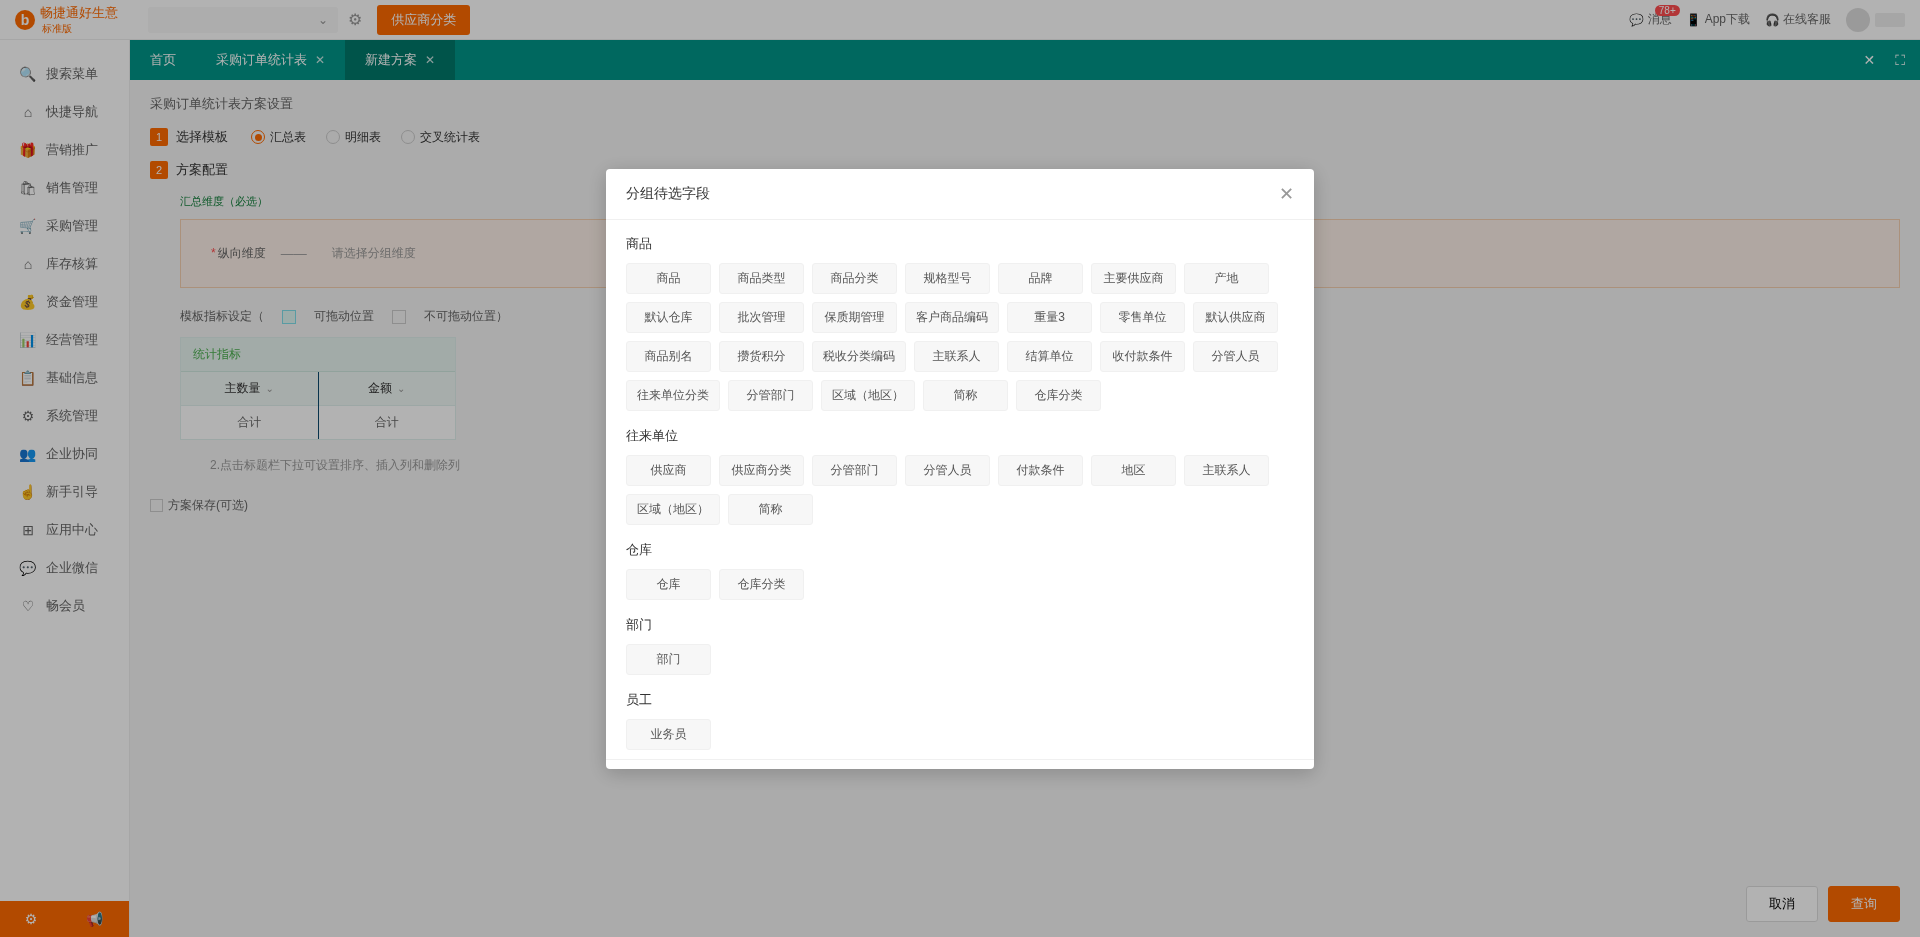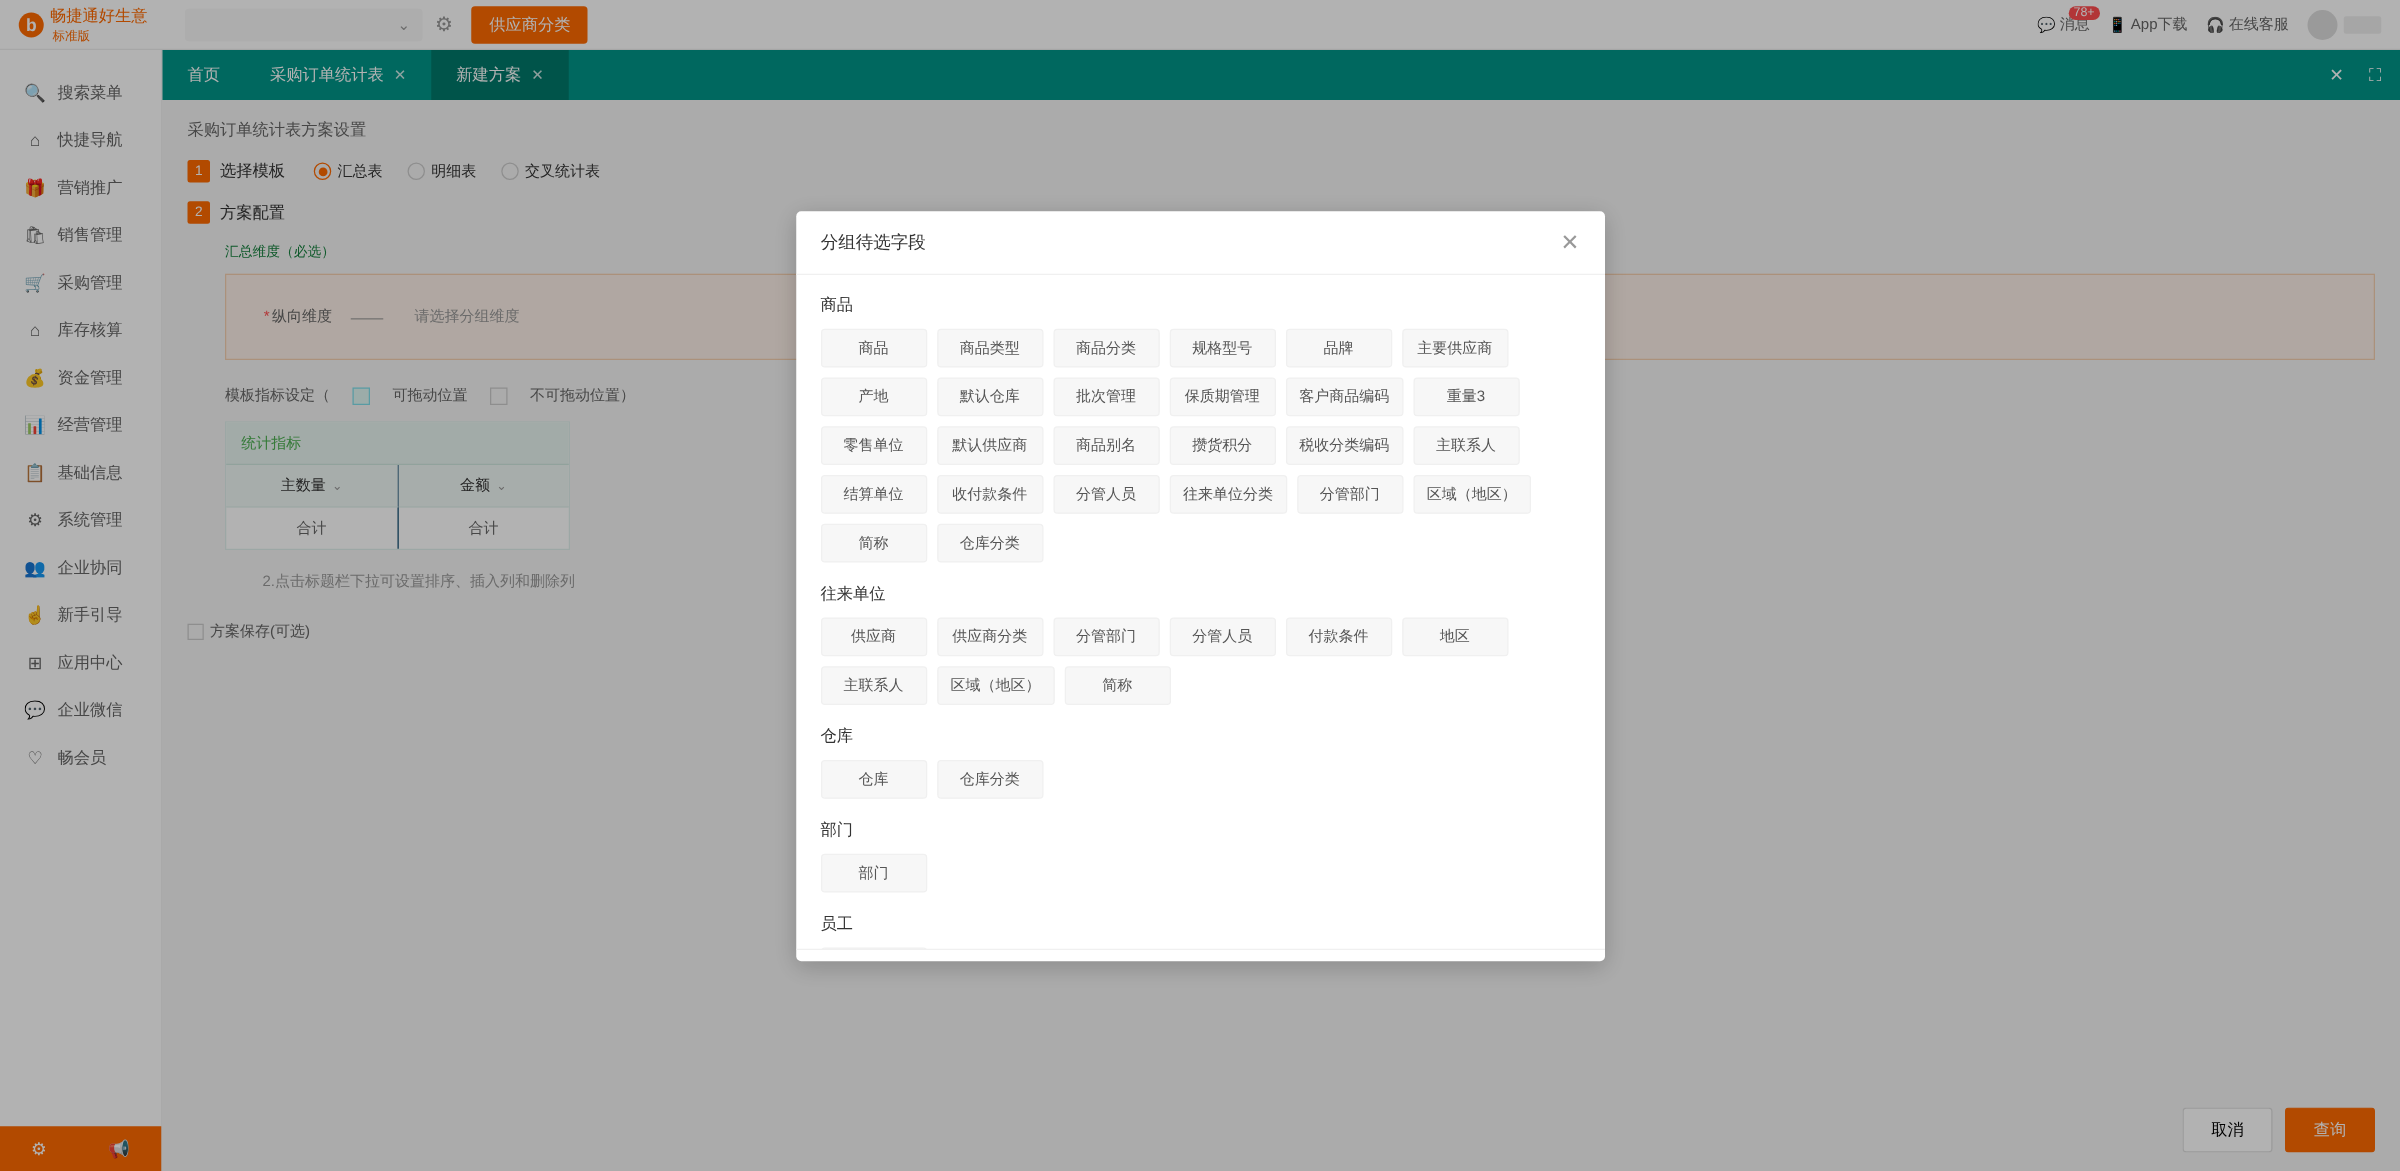--- a/index.html
+++ b/index.html
@@ -75,21 +75,21 @@
     .save-row { margin-top: 20px; display: flex; align-items: center; gap: 5px; font-size: 12px; color: #666; }
     .checkbox { width: 13px; height: 13px; border: 1px solid #ccc; }
     
     
     .bottom-bar { position: fixed; bottom: 15px; right: 20px; display: flex; gap: 10px; }
     .btn { padding: 8px 22px; border: 1px solid #ddd; background: #fff; border-radius: 3px; font-size: 13px; cursor: pointer; }
     .btn.primary { background: #ff6a00; color: #fff; border-color: #ff6a00; }
     
     
     .modal-overlay { position: fixed; inset: 0; background: rgba(0,0,0,0.3); display: flex; align-items: center; justify-content: center; z-index: 1000; }
-    .modal { background: #fff; width: 647px; max-height: 600px; border-radius: 4px; display: flex; flex-direction: column; box-shadow: 0 4px 20px rgba(0,0,0,0.2); }
+    .modal { background: #fff; width: 708px; max-height: 600px; border-radius: 4px; display: flex; flex-direction: column; box-shadow: 0 4px 20px rgba(0,0,0,0.2); }
     .modal-header { padding: 14px 20px; display: flex; justify-content: space-between; align-items: center; border-bottom: 1px solid #f0f0f0; }
     .modal-title { font-size: 14px; color: #333; }
     .modal-close { font-size: 18px; color: #999; cursor: pointer; }
     .modal-body { padding: 15px 20px 10px; overflow-y: auto; overflow-x: hidden; flex: 1; position: relative; }
     .modal-body::-webkit-scrollbar { width: 8px; }
     .modal-body::-webkit-scrollbar-thumb { background: #ccc; border-radius: 4px; }
     
     .field-group { margin-bottom: 16px; }
     .field-group-title { font-size: 13px; color: #333; font-weight: 500; margin-bottom: 10px; }
     .chip-row { display: flex; flex-wrap: wrap; gap: 8px; }

